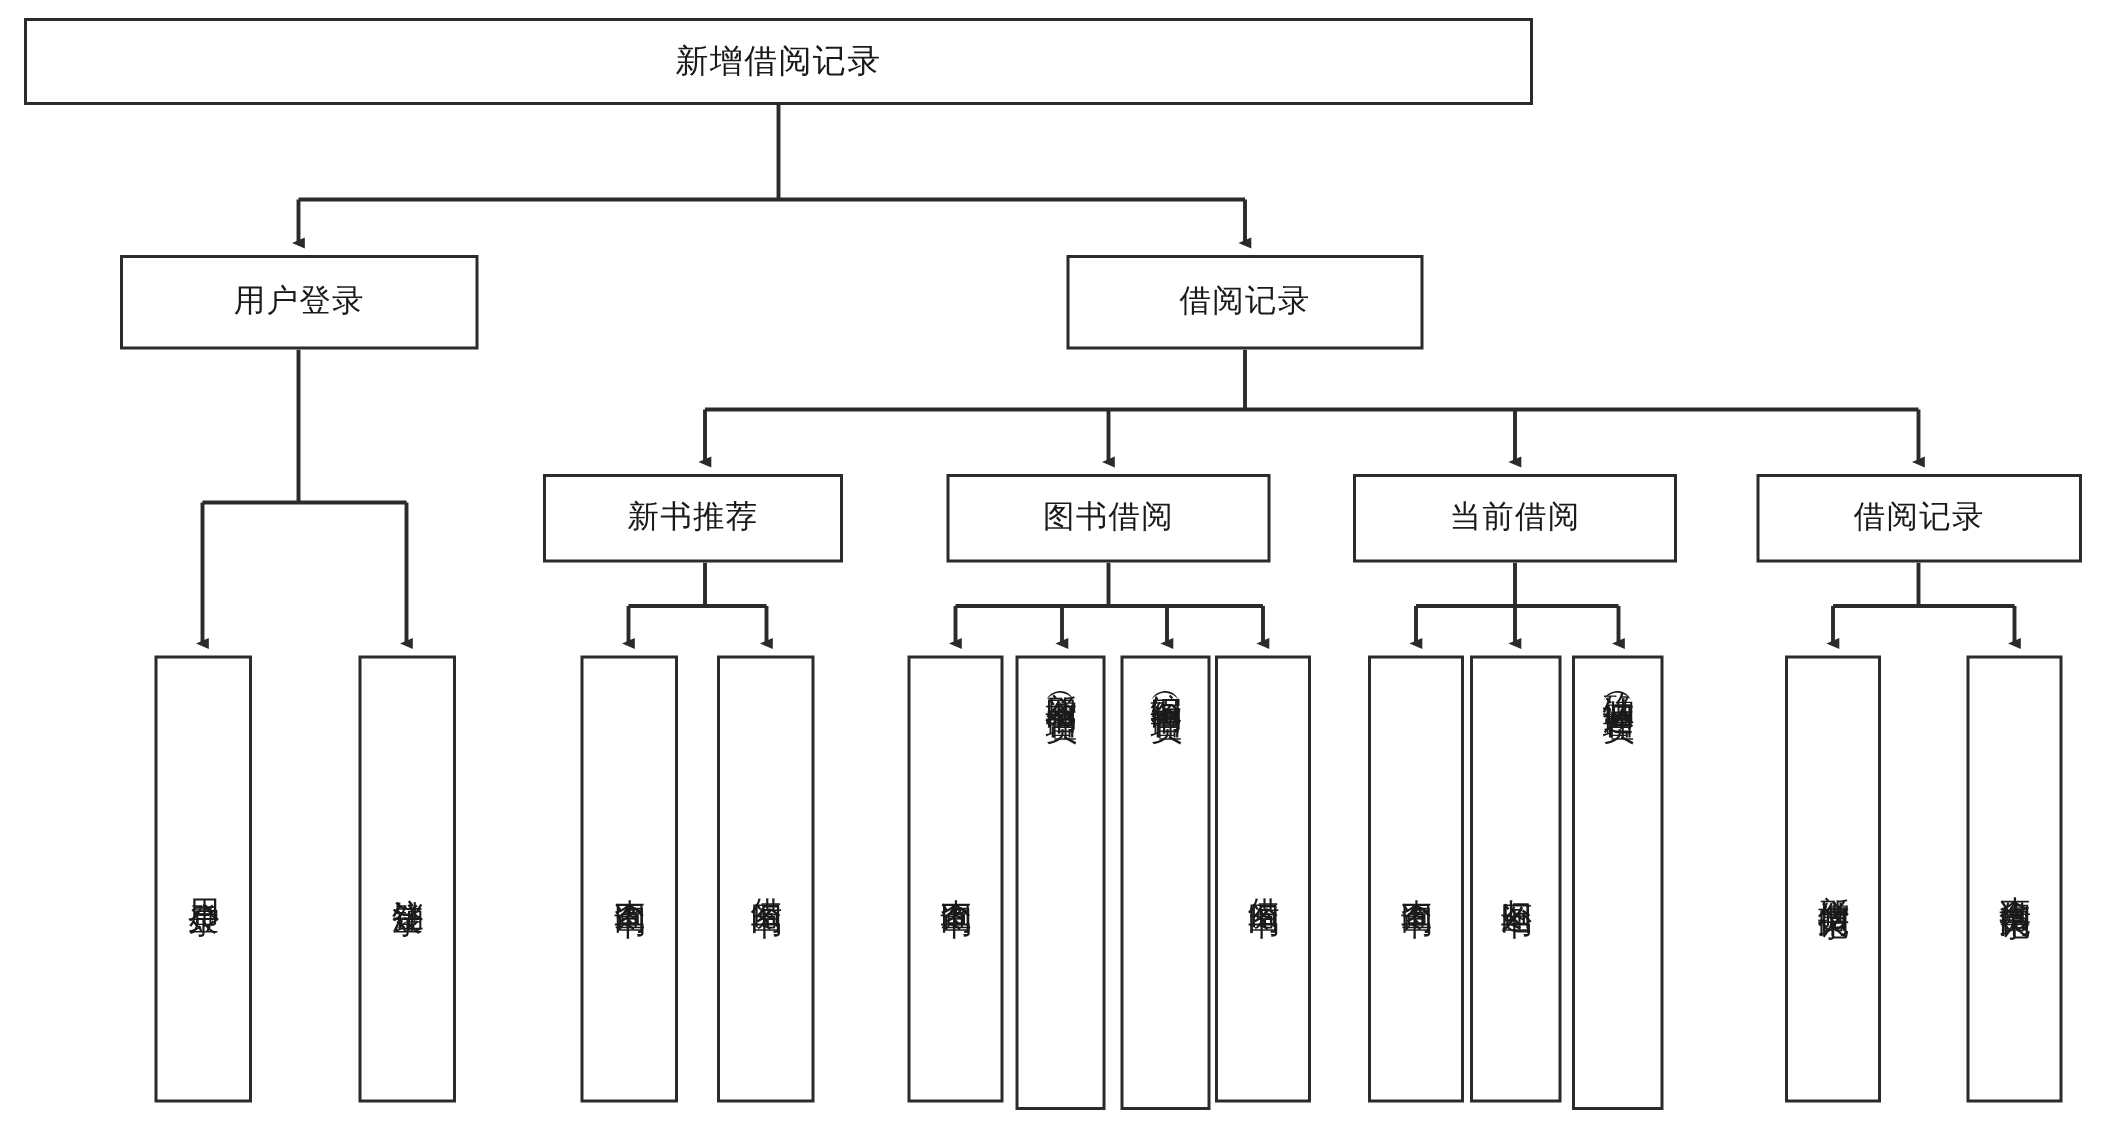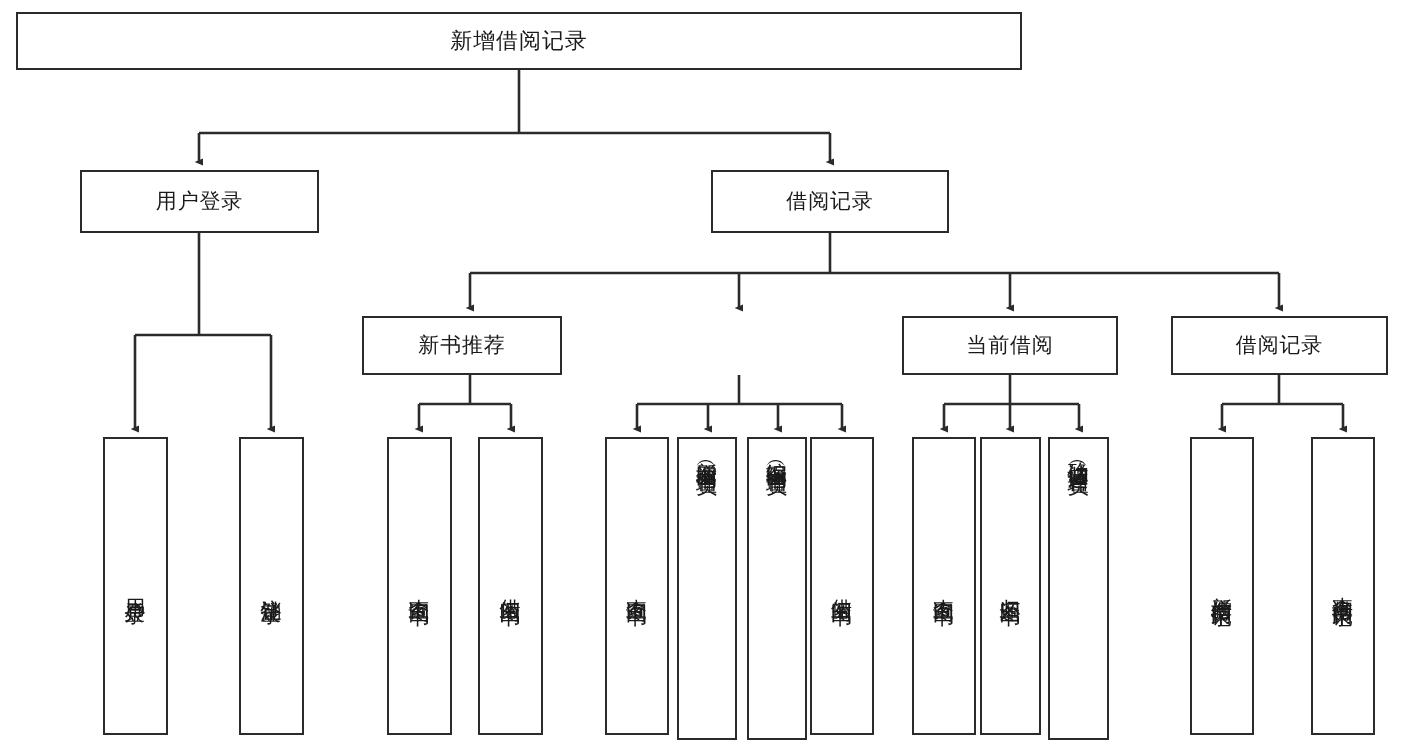--- a/index.html
+++ b/index.html
@@ -144,20 +144,23 @@
   <div class="node horiz" style="left:80px; top:170px; width:239px; height:63px;">
     <span class="node-label">用户登录</span>
   </div>
   <div class="node horiz" style="left:711px; top:170px; width:238px; height:63px;">
     <span class="node-label">借阅记录</span>
   </div>
 
   <div class="node horiz" style="left:362px; top:316px; width:200px; height:59px;">
     <span class="node-label">新书推荐</span>
   </div>
+  <div class="node horiz" style="left:631px; top:316px; width:216px; height:59px;">
+    <span class="node-label">图书借阅</span>
+  </div>
   <div class="node horiz" style="left:902px; top:316px; width:216px; height:59px;">
     <span class="node-label">当前借阅</span>
   </div>
   <div class="node horiz" style="left:1171px; top:316px; width:217px; height:59px;">
     <span class="node-label">借阅记录</span>
   </div>
 
   <div class="node vert centered" style="left:103px; top:437px; width:65px; height:298px;">
     <span class="node-label">用户登录</span>
   </div>

